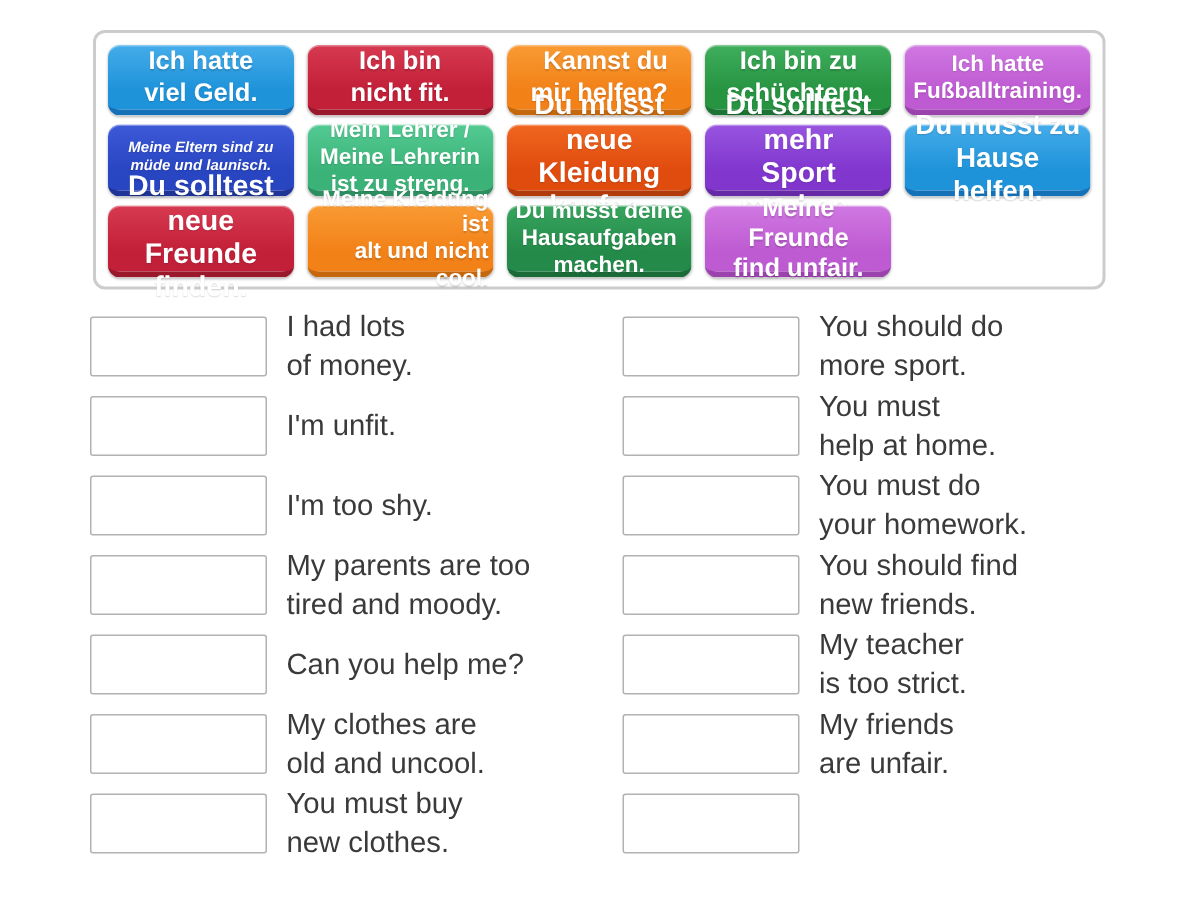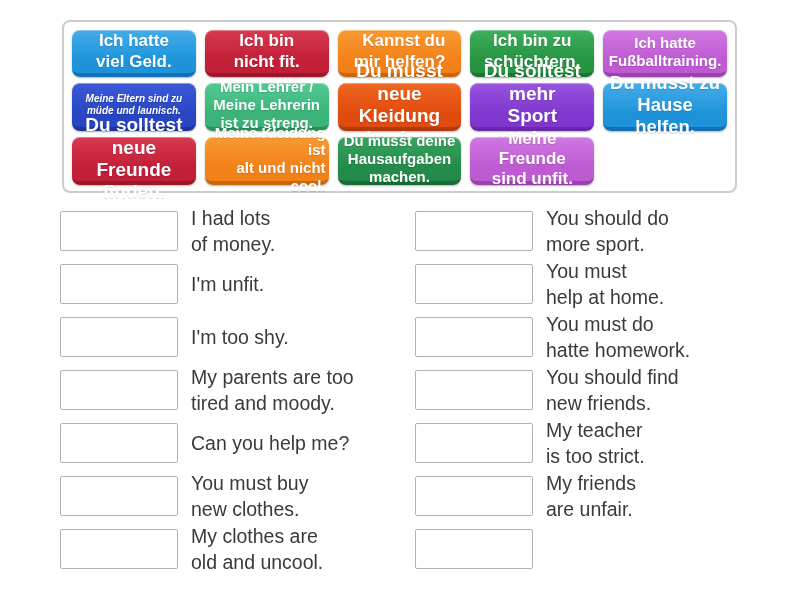--- a/index.html
+++ b/index.html
@@ -122,21 +122,21 @@
     <div class="tile c-azure s-18">Du musst zu
 Hause helfen.</div>
     <div class="tile c-crimson s-16">Du solltest neue
 Freunde finden.</div>
     <div class="tile c-orange s-15">Meine Kleidung ist
 alt und nicht cool.</div>
     <div class="tile c-forest s-13">Du musst deine
 Hausaufgaben
 machen.</div>
     <div class="tile c-orchid s-17">Meine Freunde
-sind unfit.</div>
+find unfair.</div>
   </div>
 
   <div class="lists">
 
     <div class="col col-left">
       <div class="match-row">
         <div class="dropbox"></div>
         <div class="match-label">I had lots
 of money.</div>
       </div>
@@ -152,45 +152,45 @@
         <div class="dropbox"></div>
         <div class="match-label">My parents are too
 tired and moody.</div>
       </div>
       <div class="match-row">
         <div class="dropbox"></div>
         <div class="match-label">Can you help me?</div>
       </div>
       <div class="match-row">
         <div class="dropbox"></div>
+        <div class="match-label">My clothes are
+old and uncool.</div>
+      </div>
+      <div class="match-row">
+        <div class="dropbox"></div>
         <div class="match-label">You must buy
 new clothes.</div>
       </div>
-      <div class="match-row">
-        <div class="dropbox"></div>
-        <div class="match-label">My clothes are
-old and uncool.</div>
-      </div>
     </div>
 
     <div class="col">
       <div class="match-row">
         <div class="dropbox"></div>
         <div class="match-label">You should do
 more sport.</div>
       </div>
       <div class="match-row">
         <div class="dropbox"></div>
         <div class="match-label">You must
 help at home.</div>
       </div>
       <div class="match-row">
         <div class="dropbox"></div>
         <div class="match-label">You must do
-hatte homework.</div>
+your homework.</div>
       </div>
       <div class="match-row">
         <div class="dropbox"></div>
         <div class="match-label">You should find
 new friends.</div>
       </div>
       <div class="match-row">
         <div class="dropbox"></div>
         <div class="match-label">My teacher
 is too strict.</div>

